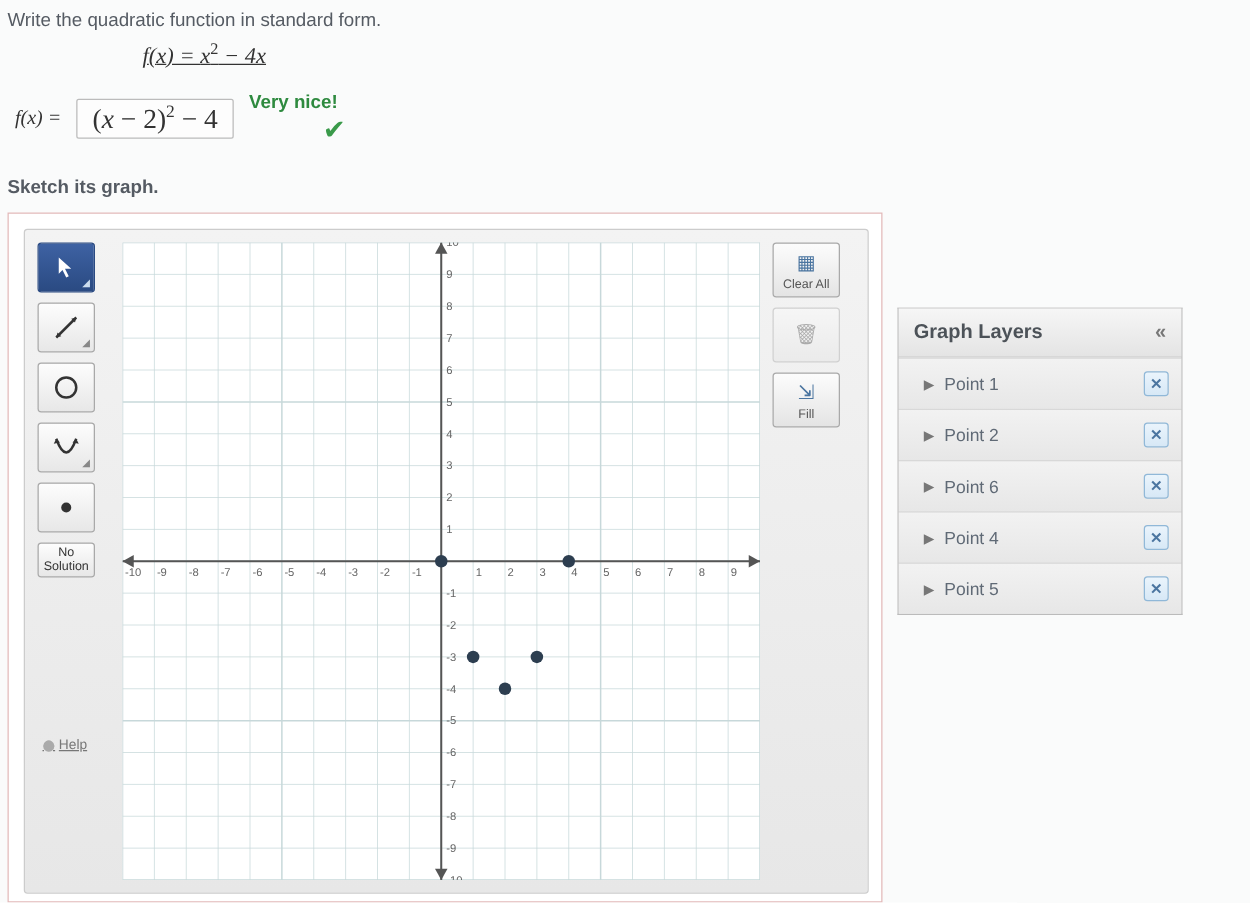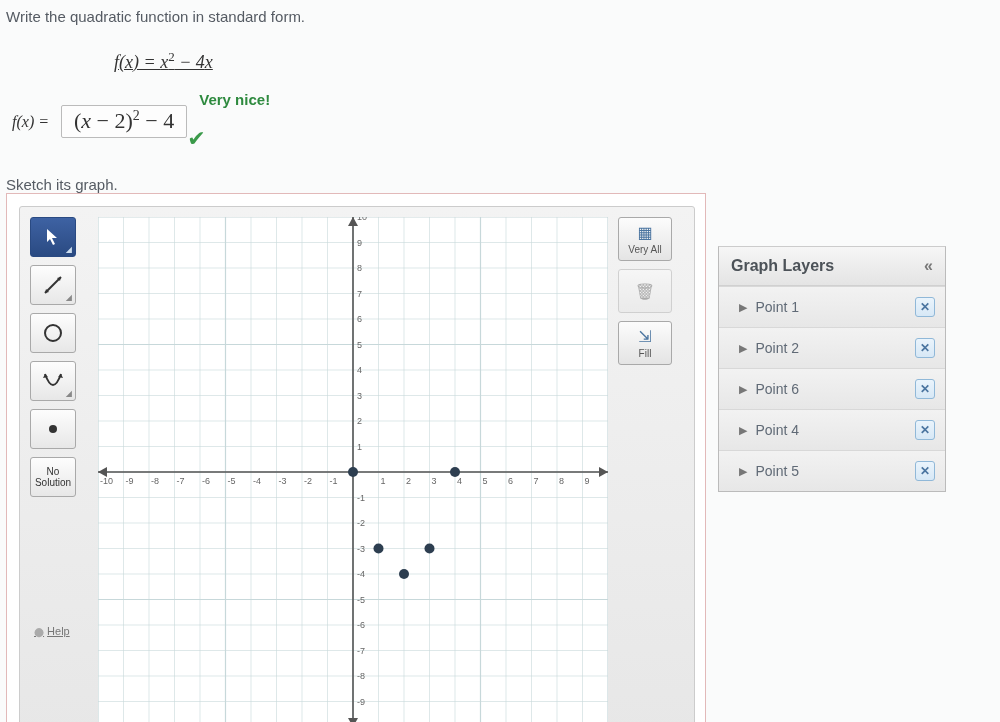--- a/index.html
+++ b/index.html
@@ -1,34 +1,34 @@
 <!DOCTYPE html>
 <html><head>
   <meta charset="utf-8">
   <style>
     * { box-sizing: border-box; margin: 0; padding: 0; }
     body { font-family: Arial, Helvetica, sans-serif; font-size: 14px; color: #515860; background: #fafbfb; width: 1000px; height: 722px; overflow: hidden; position: relative; padding: 8px 0 0 6px; }
-    .question-prompt { font-size: 15px; color: #555b63; margin-bottom: 24px; }
+    .question-prompt { font-size: 15px; color: #555b63; margin-bottom: 6px; }
     .equation-given { font-family: 'Times New Roman', serif; font-style: italic; font-size: 18px; color: #333; margin: 0 0 18px 108px; text-decoration: underline; }
     .equation-given sup { font-size: 13px; font-style: normal; }
     .answer-row { display: flex; align-items: center; gap: 12px; margin: 0 0 24px 6px; }
     .answer-label { font-family: 'Times New Roman', serif; font-style: italic; font-size: 16px; color: #333; }
     .answer-box { border: 1px solid #bbb; padding: 2px 12px; font-family: 'Times New Roman', serif; font-size: 22px; color: #333; background: #fdfdfd; border-radius: 2px; }
     .answer-box sup { font-size: 14px; }
     .feedback { color: #2e8a3f; font-weight: bold; font-size: 15px; }
     .checkmark { color: #3a9a4a; font-size: 22px; margin-left: -12px; margin-top: 18px; }
-    .sketch-label { font-size: 15px; color: #555b63; margin-bottom: 0; }
+    .sketch-label { font-size: 15px; color: #555b63; margin-bottom: 12px; font-weight: bold; }
     .tool-frame { border: 1px solid #e2b9b9; background: #fff; width: 700px; position: relative; padding: 12px 0 6px 12px; }
     .tool-body { display: flex; gap: 10px; background: linear-gradient(#f3f3f3,#e7e7e7); border: 1px solid #ccc; border-radius: 3px; padding: 10px; width: 676px; }
     .tool-palette { display: flex; flex-direction: column; gap: 8px; width: 58px; }
     .tool-btn { width: 46px; height: 40px; background: linear-gradient(#fdfdfd,#e7e7e7); border: 1px solid #a9a9a9; border-radius: 3px; display: flex; align-items: center; justify-content: center; font-size: 18px; color: #333; cursor: pointer; position: relative; }
     .tool-btn.active { background: linear-gradient(#3e62a3,#2a4a82); color: #fff; border-color: #2a4a82; }
     .tool-btn .corner { position: absolute; bottom: 2px; right: 3px; font-size: 8px; color: #888; }
     .tool-btn.active .corner { color: #cde; }
-    .tool-btn.no-sol { font-size: 10px; line-height: 11px; text-align: center; height: 40px; }
+    .tool-btn.no-sol { font-size: 10px; line-height: 11px; text-align: center; height: 28px; }
     .help-link { font-size: 11px; color: #777; text-decoration: underline; cursor: pointer; margin-top: 120px; margin-left: 4px; }
     .help-link::before { content: "⬤"; font-size: 9px; margin-right: 3px; color: #aaa; }
     .graph-area { width: 510px; height: 510px; position: relative; background: #fff; }
     .graph-svg { width: 510px; height: 510px; }
     .right-controls { display:flex; flex-direction: column; gap: 8px; width: 56px; }
     .ctrl-btn { width: 54px; height: 44px; background: linear-gradient(#fcfcfc,#e4e4e4); border: 1px solid #a9a9a9; border-radius: 3px; display: flex; flex-direction: column; align-items:center; justify-content:center; font-size: 10px; color:#555; cursor:pointer; gap:2px; }
     .ctrl-btn.disabled { opacity: 0.45; cursor: default; }
     .ctrl-icon { font-size: 16px; }
     
     .layers-panel { position: absolute; top: 246px; left: 718px; width: 228px; background: linear-gradient(#f4f4f4,#e9e9e9); border: 1px solid #bbb; border-top: 1px solid #ccc; }
@@ -42,21 +42,21 @@
 </head>
 <body>
 
 <div class="question-prompt">Write the quadratic function in standard form.</div>
 
 <div class="equation-given"><span>f</span>(<span>x</span>) = <span>x</span><sup>2</sup> − 4<span>x</span></div>
 
 <div class="answer-row">
   <span class="answer-label">f(x) = </span>
   <span class="answer-box">(<span style="font-style:italic">x</span> − 2)<sup>2</sup> − 4</span>
-  <span style="display:flex; flex-direction:column; align-items:flex-start;">
+  <span style="display:flex; flex-direction:row; align-items:flex-start;">
     <span class="feedback">Very nice!</span>
     <span class="checkmark">✔</span>
   </span>
 </div>
 
 <div class="sketch-label">Sketch its graph.</div>
 
 <div class="tool-frame">
   <div class="tool-body">
     <div class="tool-palette">
@@ -190,21 +190,21 @@
           <circle cx="357" cy="255" r="5" fill="#2d3e50"></circle>
           <circle cx="280.5" cy="331.5" r="5" fill="#2d3e50"></circle>
           <circle cx="331.5" cy="331.5" r="5" fill="#2d3e50"></circle>
           <circle cx="306" cy="357" r="5" fill="#2d3e50"></circle>
         </svg>
     </div>
 
     <div class="right-controls">
       <div class="ctrl-btn">
         <span class="ctrl-icon" style="color:#4b75a0">▦</span>
-        <span>Very All</span>
+        <span>Clear All</span>
       </div>
       <div class="ctrl-btn disabled">
         <span class="ctrl-icon">🗑</span>
       </div>
       <div class="ctrl-btn">
         <span class="ctrl-icon" style="color:#4b75a0">⇲</span>
         <span>Fill</span>
       </div>
     </div>
   </div>

